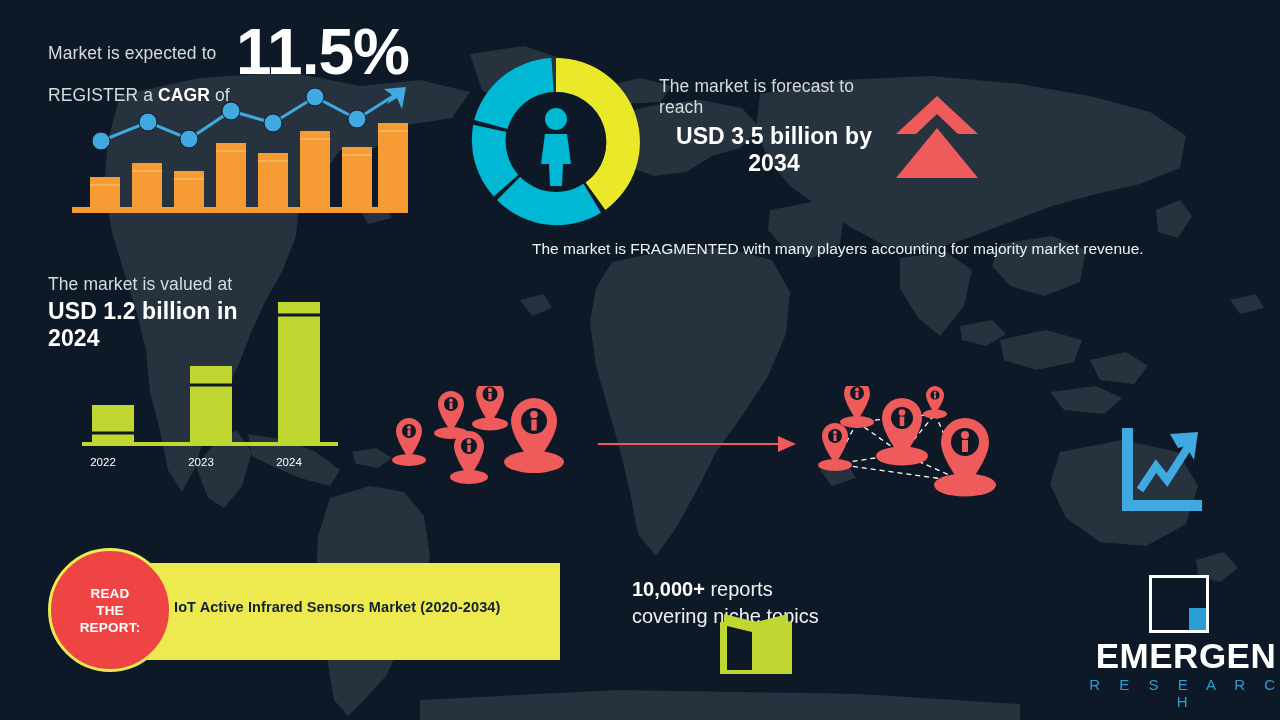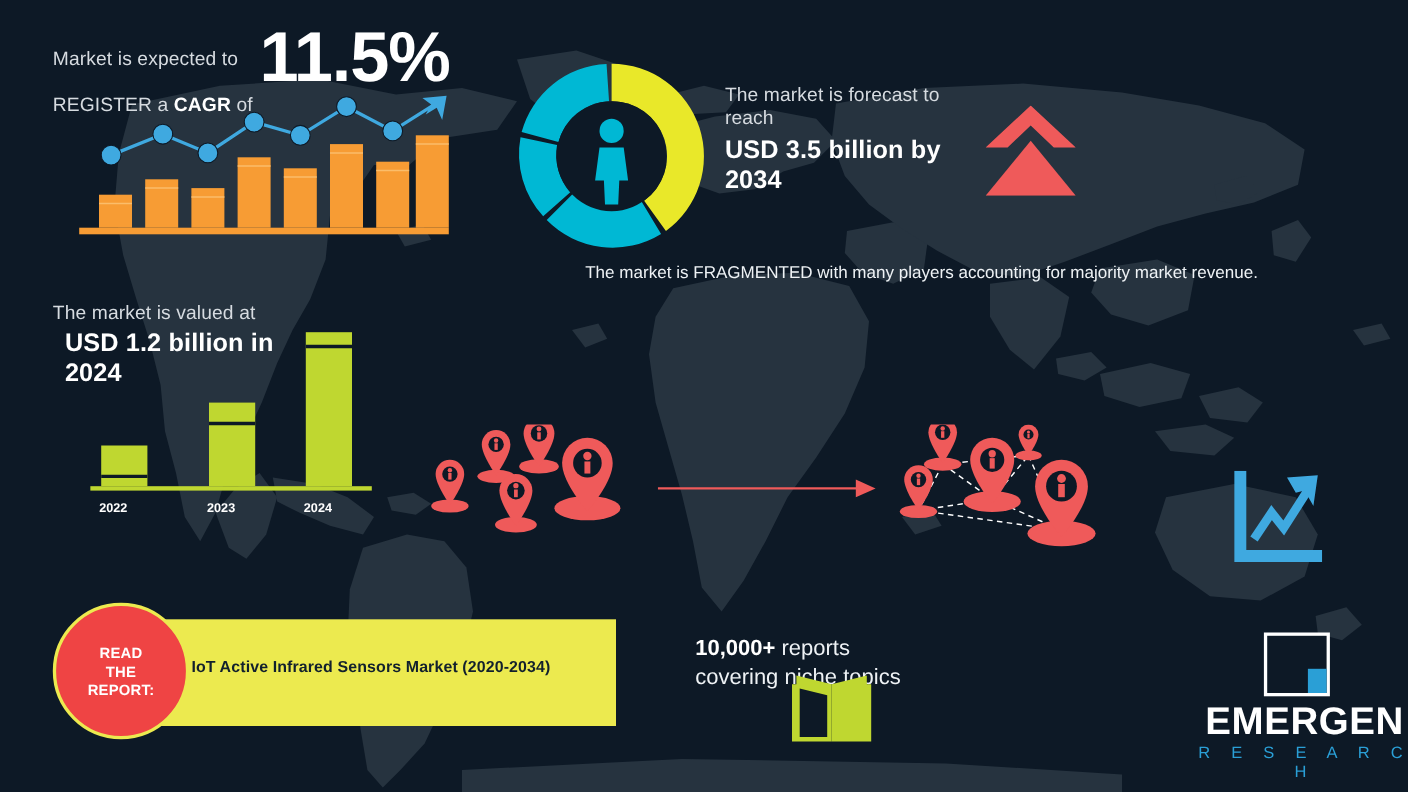--- a/index.html
+++ b/index.html
@@ -30,21 +30,21 @@
   .frag{
     color:#eef2f5;font-size:15.5px;line-height:22px;font-weight:400;
     width:690px;
   }
   .reports{
     color:#eef2f5;font-size:20px;line-height:27px;font-weight:400;
     white-space:pre-line;
   }
   .reports b{font-weight:700;color:#ffffff;}
   .yearlab{
-    position:absolute;color:#ffffff;font-size:11.5px;font-weight:700;
+    position:absolute;color:#ffffff;font-size:11.5px;font-weight:400;
     text-align:center;
   }
 
   
   #cta-bar{
     position:absolute;left:108px;top:563px;width:452px;height:97px;
     background:#ecea4f;
   }
   #cta-circle{
     position:absolute;left:48px;top:548px;width:124px;height:124px;
@@ -193,32 +193,32 @@
     <path fill="#00b8d4" d="M8.2 68.1 A84 84 0 0 1 85.4 6.1 L87.7 40.1 A50 50 0 0 0 41.7 77.0 Z"></path>
     <circle cx="90" cy="90" r="50" fill="#0d1926"></circle>
     <g fill="#00b8d4">
       <circle cx="90" cy="67" r="11"></circle>
       <path d="M79 82 h22 l4 30 h-8 l-1 22 h-12 l-1 -22 h-8 Z"></path>
     </g>
   </svg>
 
   <div class="abs lead" style="left:659px;top:76px;width:240px;">The market is forecast to
 reach</div>
-  <div class="abs big-stat" style="left:659px;top:123px;width:230px;">USD 3.5 billion by
+  <div class="abs big-stat" style="left:659px;top:123px;width:230px;text-align:center;">USD 3.5 billion by
 2034</div>
 
   <svg class="abs" style="left:896px;top:96px;" width="82" height="82" viewBox="0 0 82 82">
     <path fill="#ef5a5a" d="M41 0 L82 38 L62 38 L41 18 L20 38 L0 38 Z"></path>
     <path fill="#ef5a5a" d="M41 32 L82 82 L0 82 Z"></path>
   </svg>
 
   <div class="abs frag" style="left:532px;top:238px;">The market is FRAGMENTED with many players accounting for majority market revenue.</div>
 
   <div class="abs lead" style="left:48px;top:274px;width:260px;">The market is valued at</div>
-  <div class="abs big-stat" style="left:59px;top:298px;width:230px;">USD 1.2 billion in
+  <div class="abs big-stat" style="left:48px;top:298px;width:230px;">USD 1.2 billion in
 2024</div>
 
   <svg class="abs" style="left:82px;top:292px;" width="260" height="158" viewBox="0 0 260 158">
     <g fill="#bfd730">
       <rect x="10" y="113" width="42" height="37"></rect>
       <rect x="108" y="74" width="42" height="76"></rect>
       <rect x="196" y="10" width="42" height="140"></rect>
     </g>
     <g stroke="#0d1926" stroke-width="3">
       <line x1="10" y1="141" x2="52" y2="141"></line>

